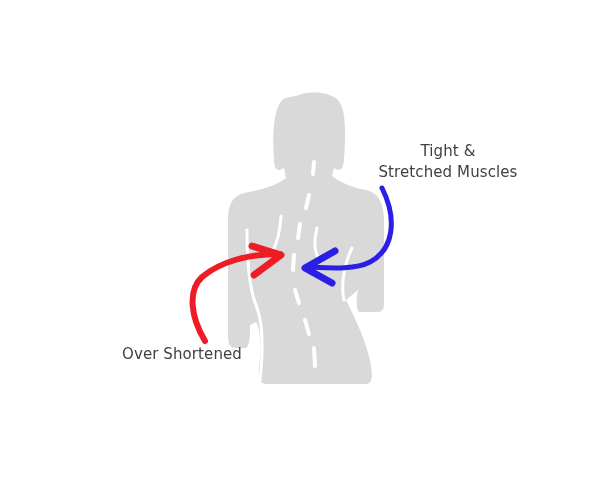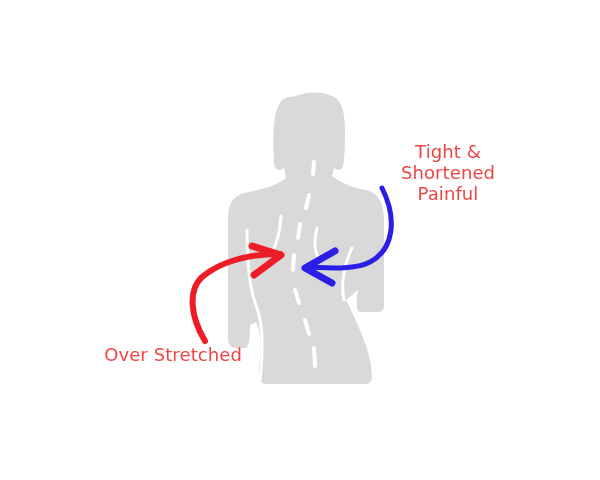--- a/index.html
+++ b/index.html
@@ -1,18 +1,18 @@
 <!DOCTYPE html>
 <html><head>
 <meta charset="utf-8">
 <style>
   html, body { margin:0; padding:0; background:#ffffff; }
   body { width:600px; height:480px; position:relative; overflow:hidden; font-family:"Liberation Sans", sans-serif; }
   #stage { position:absolute; left:0; top:0; width:600px; height:480px; }
-  .label { position:absolute; color:#ef4444; font-size:18px; line-height:21px; font-family:"DejaVu Sans", sans-serif; font-weight:normal; letter-spacing:0.1px; }
+  .label { position:absolute; color:#404040; font-size:15px; line-height:21px; font-family:"DejaVu Sans", sans-serif; font-weight:normal; letter-spacing:0.1px; }
   .label span { display:block; }
   #label-right { left:378px; top:141px; text-align:center; width:140px; }
   #label-left { left:60px; top:344px; text-align:right; width:182px; }
 </style>
 </head>
 <body>
 
 <div id="stage">
   <svg width="600" height="480" viewBox="0 0 600 480">
 
@@ -44,19 +44,19 @@
     </g>
 
     <g fill="none" stroke="#2b1ee6" stroke-linecap="round" stroke-linejoin="round">
       <path d="M382 188 C398 220 393 250 370 262 C355 270 330 268 306 267" stroke-width="5"></path>
       <path d="M335 251 L305 268 L332 283" stroke-width="7"></path>
     </g>
   </svg>
 
   <div class="label" id="label-right">
     <span>Tight &amp;</span>
-    <span>Shortened Painful</span>
+    <span>Stretched Muscles</span>
   </div>
 
   <div class="label" id="label-left">
-    <span>Over Stretched</span>
+    <span>Over Shortened</span>
   </div>
 </div>
 
 </body></html>

